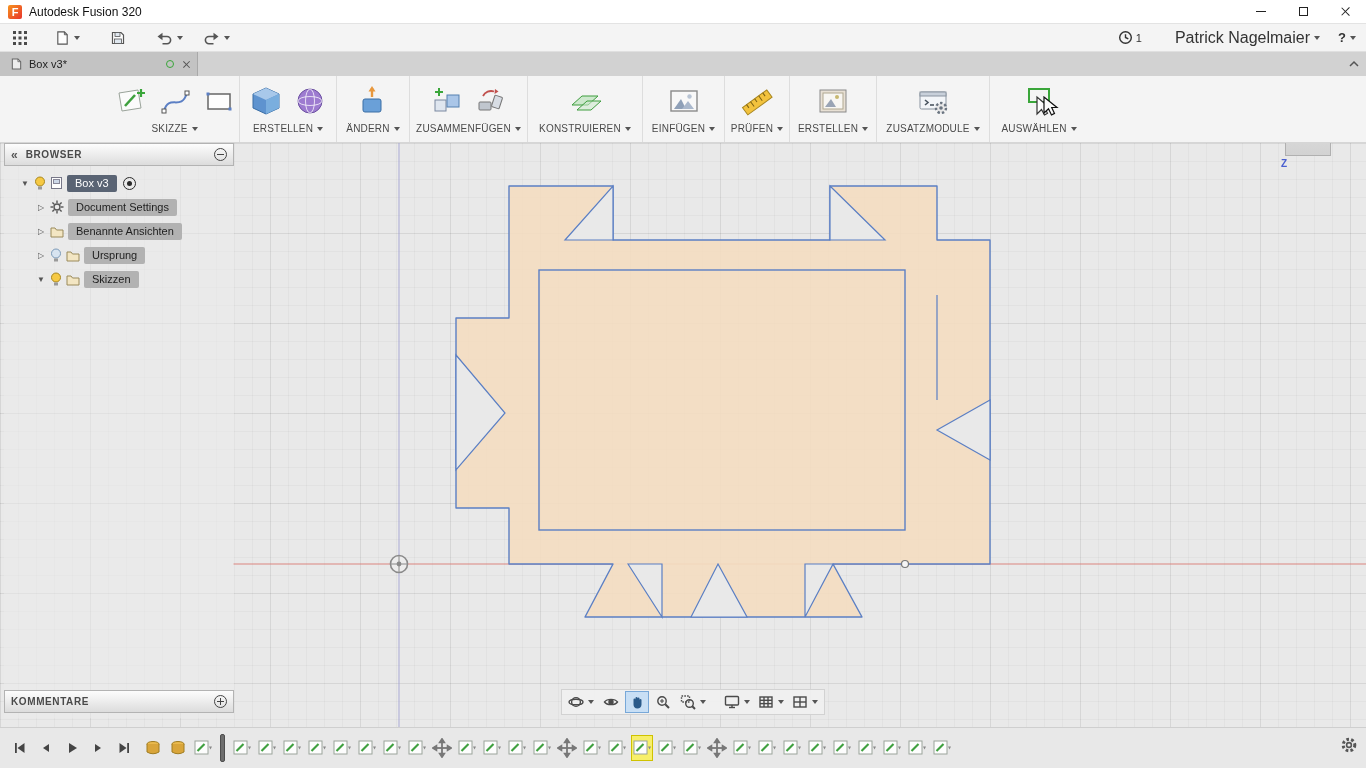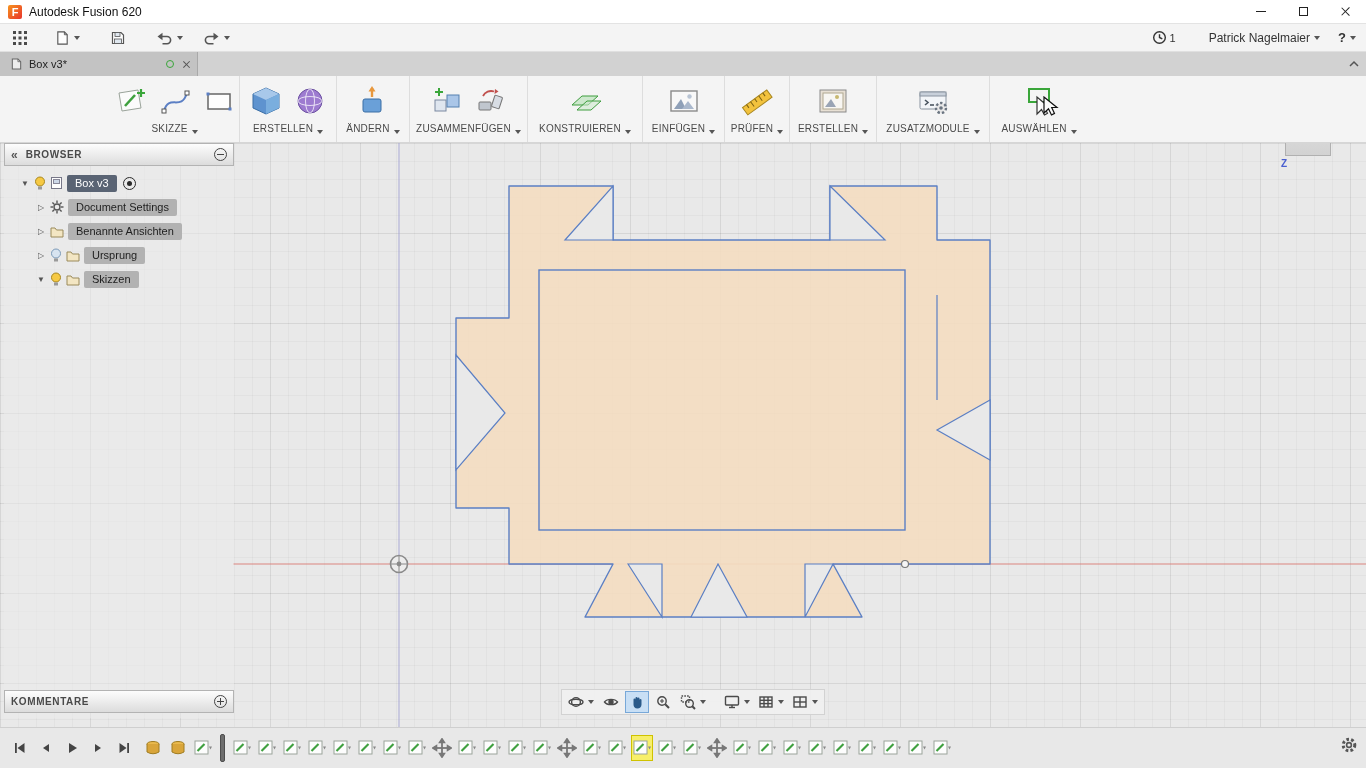--- a/index.html
+++ b/index.html
@@ -17,40 +17,40 @@
   .g-close::before,.g-close::after { content:""; position:absolute; left:5px; top:0; width:1.4px; height:11px; background:#222; }
   .g-close::before { transform:rotate(45deg);} .g-close::after { transform:rotate(-45deg);}
 
   
   .qat { position:absolute; top:24px; left:0; width:1366px; height:28px; background:#f4f4f4; border-bottom:1px solid #e0e0e0; display:flex; align-items:center; z-index:40; }
   .qat .btn { height:24px; display:flex; align-items:center; padding:0 5px; margin:0 2px; color:#444; }
   .caret { width:0; height:0; border-left:3.5px solid transparent; border-right:3.5px solid transparent; border-top:4px solid #555; display:inline-block; margin-left:4px; }
   .caret.white { border-top-color:#fff; }
   .qat-right { margin-left:auto; display:flex; align-items:center; margin-right:10px; }
   .notif-count { font-size:11px; color:#333; margin-left:3px; }
-  .user-btn { font-size:12px; color:#333; margin:0 18px 0 26px; display:flex; align-items:center; }
+  .user-btn { font-size:16px; color:#333; margin:0 18px 0 26px; display:flex; align-items:center; }
   .help-btn { font-size:13px; font-weight:bold; color:#333; display:flex; align-items:center; }
 
   
   .tabstrip { position:absolute; top:52px; left:0; width:1366px; height:24px; background:#d2d2d2; z-index:40; display:flex; align-items:stretch; }
   .doc-tab { width:198px; background:#c3c3c3; border-right:1px solid #a9a9a9; display:flex; align-items:center; padding:0 6px 0 10px; }
   .doc-tab .label { font-size:11px; color:#222; margin-left:6px; }
   .sync-ring { width:8px; height:8px; border:1.5px solid #3aa63a; border-radius:50%; margin-left:auto; }
   .tab-close { position:relative; width:9px; height:9px; margin-left:8px; }
   .tab-close::before,.tab-close::after { content:""; position:absolute; left:4px; top:0; width:1.2px; height:9px; background:#555; }
   .tab-close::before{ transform:rotate(45deg);} .tab-close::after{ transform:rotate(-45deg);}
   .strip-collapse { margin-left:auto; width:24px; display:flex; align-items:center; justify-content:center; }
 
   
   .ribbon { position:absolute; top:76px; left:0; width:1366px; height:67px; background:#f4f4f4; border-bottom:1px solid #d6d6d6; z-index:40; display:flex; padding-left:110px; }
   .workspace-btn { position:absolute; left:9px; top:8px; width:92px; height:49px; background:linear-gradient(#737373,#616161); color:#fff; font-size:11px; font-weight:bold; display:flex; align-items:center; justify-content:center; letter-spacing:.4px; }
   .rgroup { display:flex; flex-direction:column; align-items:center; border-right:1px solid #ddd; padding-top:5px; }
   .ricons { display:flex; align-items:center; justify-content:center; gap:6px; height:40px; }
   .ricon { width:38px; height:38px; display:flex; align-items:center; justify-content:center; }
-  .rlabel { display:flex; align-items:flex-end; font-size:10px; color:#4a4a4a; margin-top:2px; letter-spacing:.2px; }
+  .rlabel { display:flex; align-items:center; font-size:10px; color:#4a4a4a; margin-top:2px; letter-spacing:.2px; }
 
   
   .canvas { position:absolute; top:143px; left:0; width:1366px; height:584px; background-color:#e9e9e9;
     background-image:
       linear-gradient(rgba(0,0,0,0.055) 1px, transparent 1px),
       linear-gradient(90deg, rgba(0,0,0,0.055) 1px, transparent 1px),
       linear-gradient(rgba(0,0,0,0.03) 1px, transparent 1px),
       linear-gradient(90deg, rgba(0,0,0,0.03) 1px, transparent 1px);
     background-size:90px 90px, 90px 90px, 18px 18px, 18px 18px; z-index:1; }
   .sketch-svg { position:absolute; top:0; left:0; }
@@ -104,21 +104,21 @@
   
   .mouse-cursor { position:absolute; left:1043px; top:96px; z-index:99; pointer-events:none; }
 </style>
 </head>
 <body>
 
 <div class="titlebar">
   <div class="fusion-logo">
       <span>F</span>
     </div>
-  <span class="apptitle">Autodesk Fusion 620</span>
+  <span class="apptitle">Autodesk Fusion 320</span>
   <div class="wincontrols">
     <div class="winbtn">
         <span class="g-min"></span>
       </div>
     <div class="winbtn">
         <span class="g-max"></span>
       </div>
     <div class="winbtn">
         <span class="g-close"></span>
       </div>

